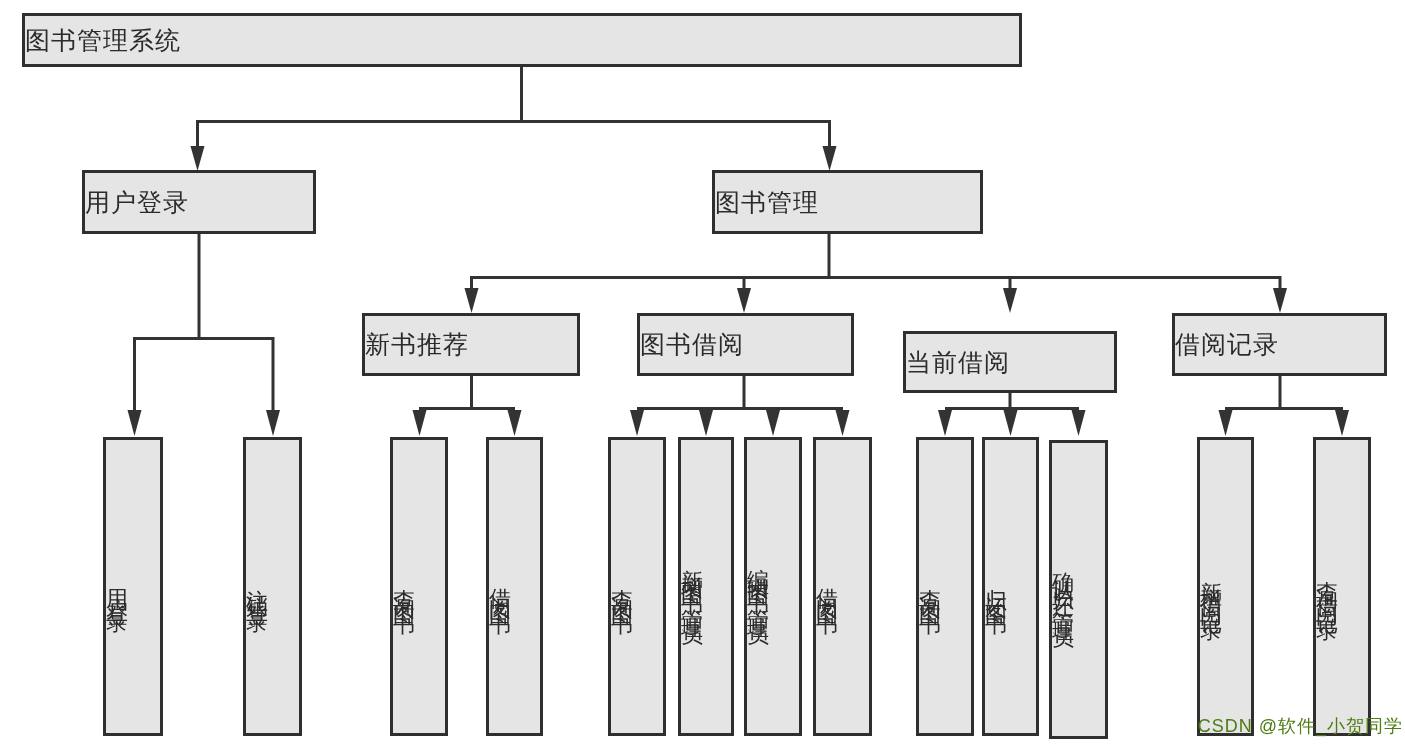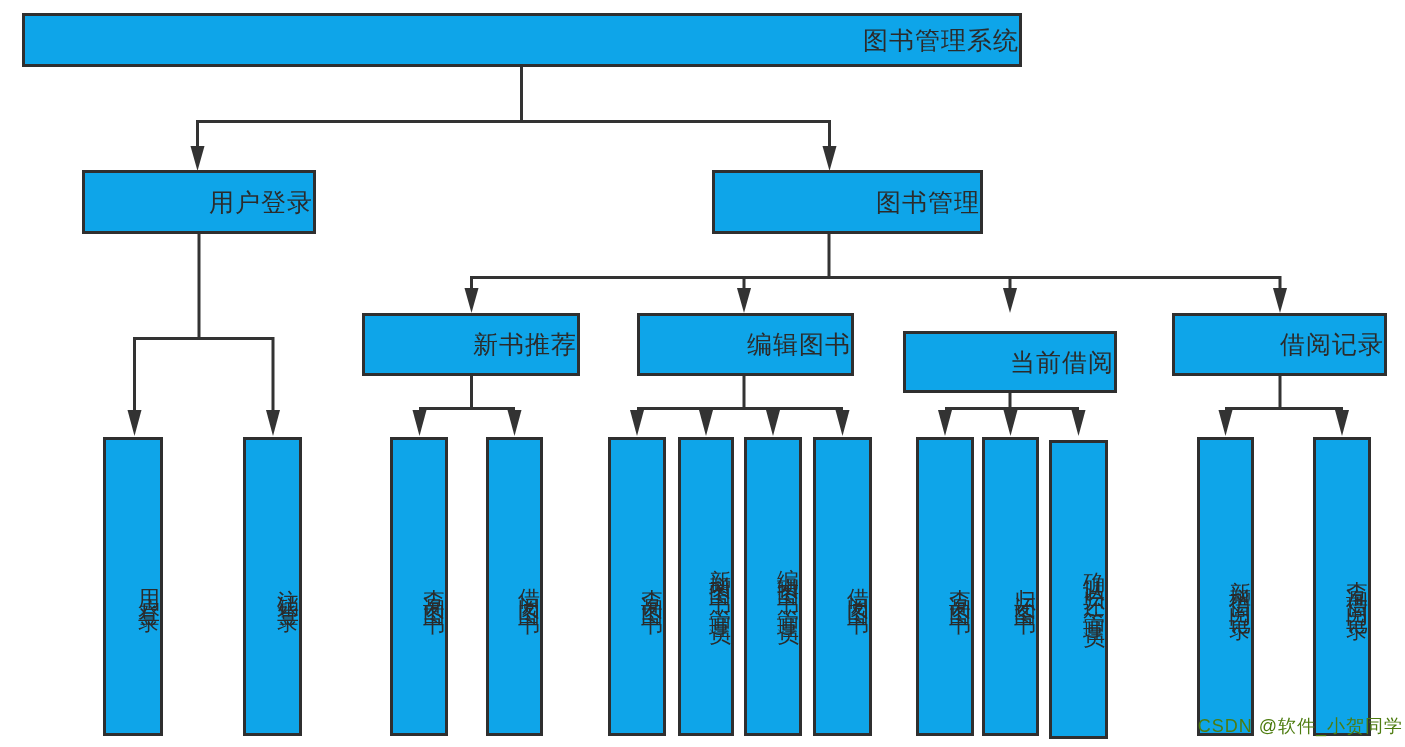--- a/index.html
+++ b/index.html
@@ -5,22 +5,22 @@
   html,body{margin:0;padding:0;}
   body{
     width:1405px;height:747px;position:relative;overflow:hidden;
     background:#ffffff;
     font-family:"Liberation Sans","DejaVu Sans",sans-serif;
     color:#2b2b2b;
   }
   .stage{position:absolute;left:0;top:0;width:1405px;height:747px;}
   svg.wires{position:absolute;left:0;top:0;z-index:1;}
   .box{
-    position:absolute;box-sizing:border-box;background:#0ea5e9;
-    border:3px solid #2f2f2f;display:flex;align-items:center;justify-content:flex-end;
+    position:absolute;box-sizing:border-box;background:#e5e5e5;
+    border:3px solid #2f2f2f;display:flex;align-items:center;justify-content:flex-start;
     z-index:2;
   }
   .hbox span{font-size:25px;letter-spacing:1px;white-space:nowrap;}
   .leaf span{
     writing-mode:vertical-rl;text-orientation:mixed;
     font-size:22px;letter-spacing:8px;line-height:1;white-space:nowrap;
   }
   .watermark{
     position:absolute;right:2px;top:714px;z-index:3;
     font-size:18px;color:#4d7c0f;letter-spacing:1px;white-space:nowrap;
@@ -88,21 +88,21 @@
     <span>用户登录</span>
   </div>
   <div class="box hbox" style="left:712px;top:170px;width:271px;height:64px">
     <span>图书管理</span>
   </div>
 
   <div class="box hbox" style="left:362px;top:313px;width:218px;height:63px">
     <span>新书推荐</span>
   </div>
   <div class="box hbox" style="left:637px;top:313px;width:217px;height:63px">
-    <span>编辑图书</span>
+    <span>图书借阅</span>
   </div>
   <div class="box hbox" style="left:903px;top:331px;width:214px;height:62px">
     <span>当前借阅</span>
   </div>
   <div class="box hbox" style="left:1172px;top:313px;width:215px;height:63px">
     <span>借阅记录</span>
   </div>
 
   <div class="box leaf" style="left:103px;top:437px;width:60px;height:299px">
     <span>用户登录</span>

